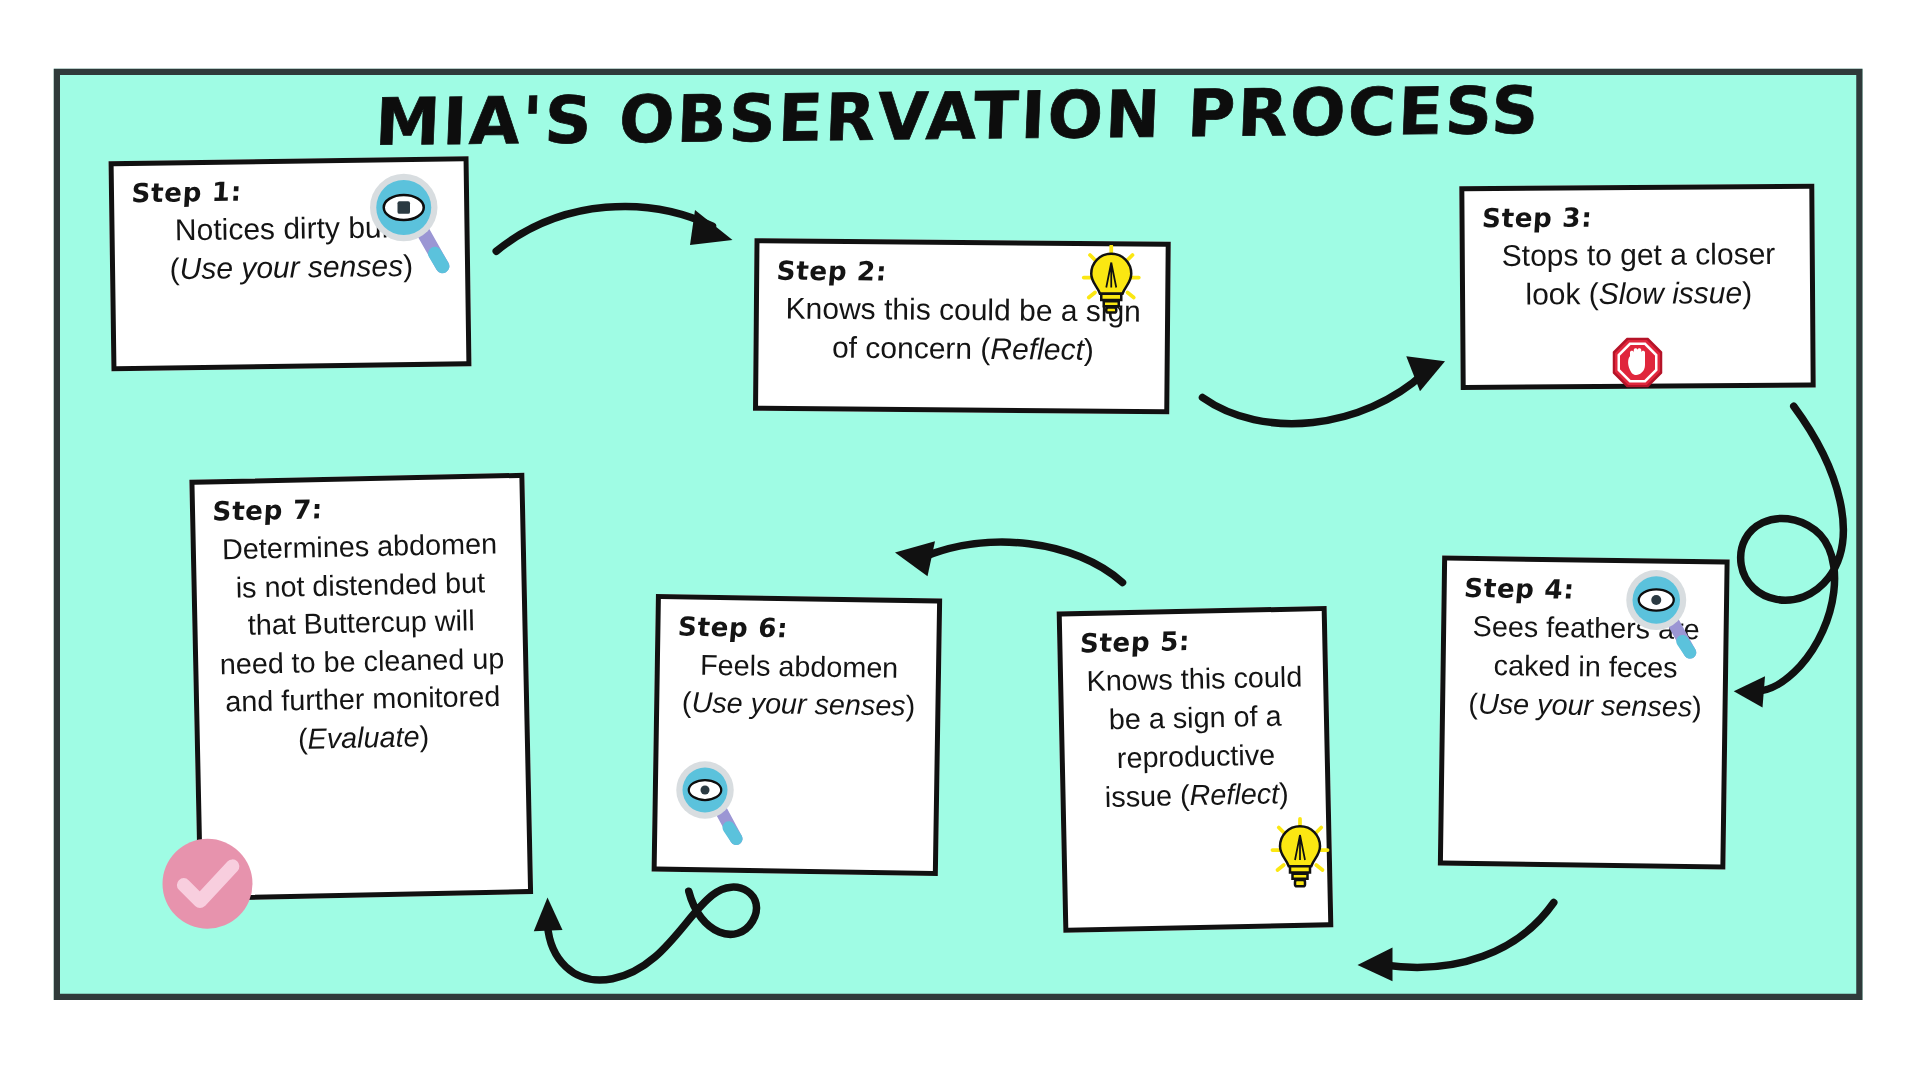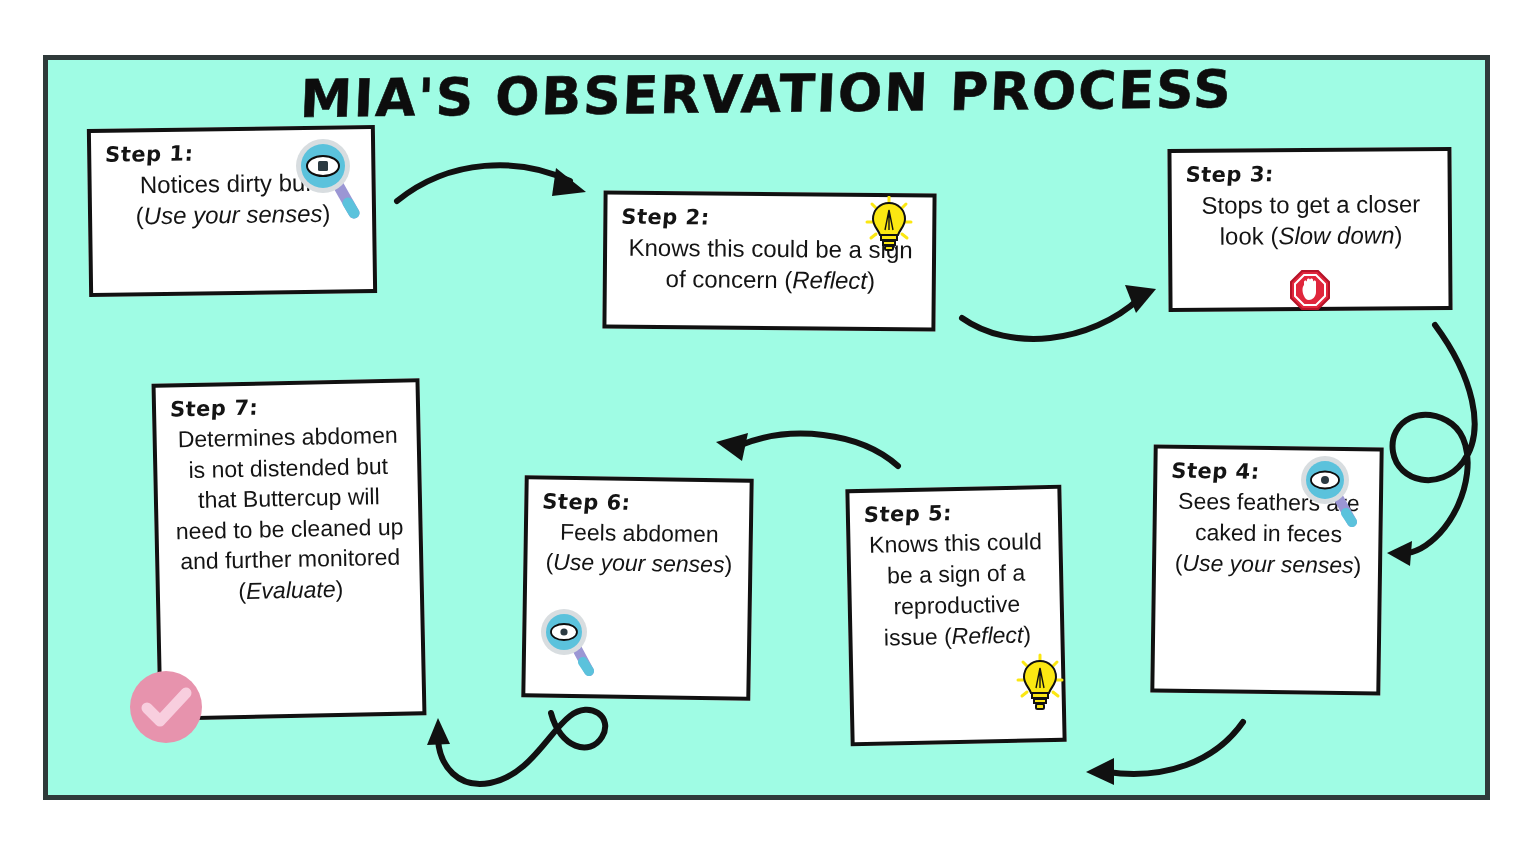--- a/index.html
+++ b/index.html
@@ -144,21 +144,21 @@
     <span class="body-text"><span>Notices dirty bum</span><br>(<em>Use your senses</em>)</span>
   </div>
 
   <div class="note" id="note2">
     <span class="step-label">Step 2:</span>
     <span class="body-text"><span>Knows this could be a sign of concern</span> (<em>Reflect</em>)</span>
   </div>
 
   <div class="note" id="note3">
     <span class="step-label">Step 3:</span>
-    <span class="body-text"><span>Stops to get a closer look</span> (<em>Slow down</em>)</span>
+    <span class="body-text"><span>Stops to get a closer look</span> (<em>Slow issue</em>)</span>
   </div>
 
   <div class="note" id="note4">
     <span class="step-label">Step 4:</span>
     <span class="body-text"><span>Sees feathers are caked in feces</span> (<em>Use your senses</em>)</span>
   </div>
 
   <div class="note" id="note5">
     <span class="step-label">Step 5:</span>
     <span class="body-text"><span>Knows this could be a sign of a reproductive issue</span> (<em>Reflect</em>)</span>

